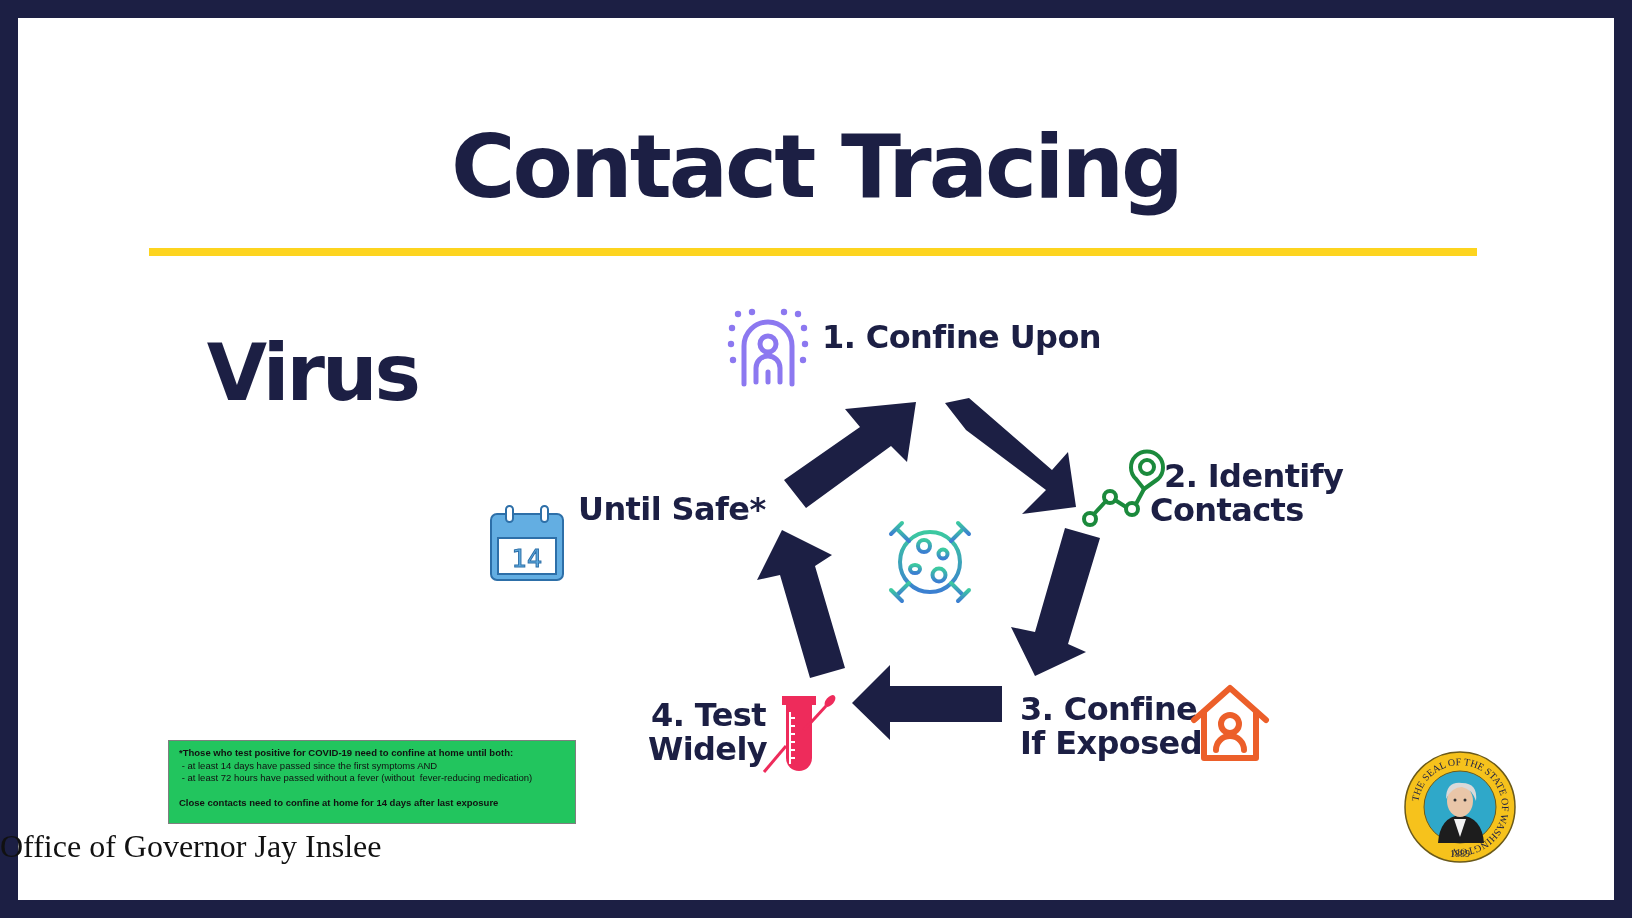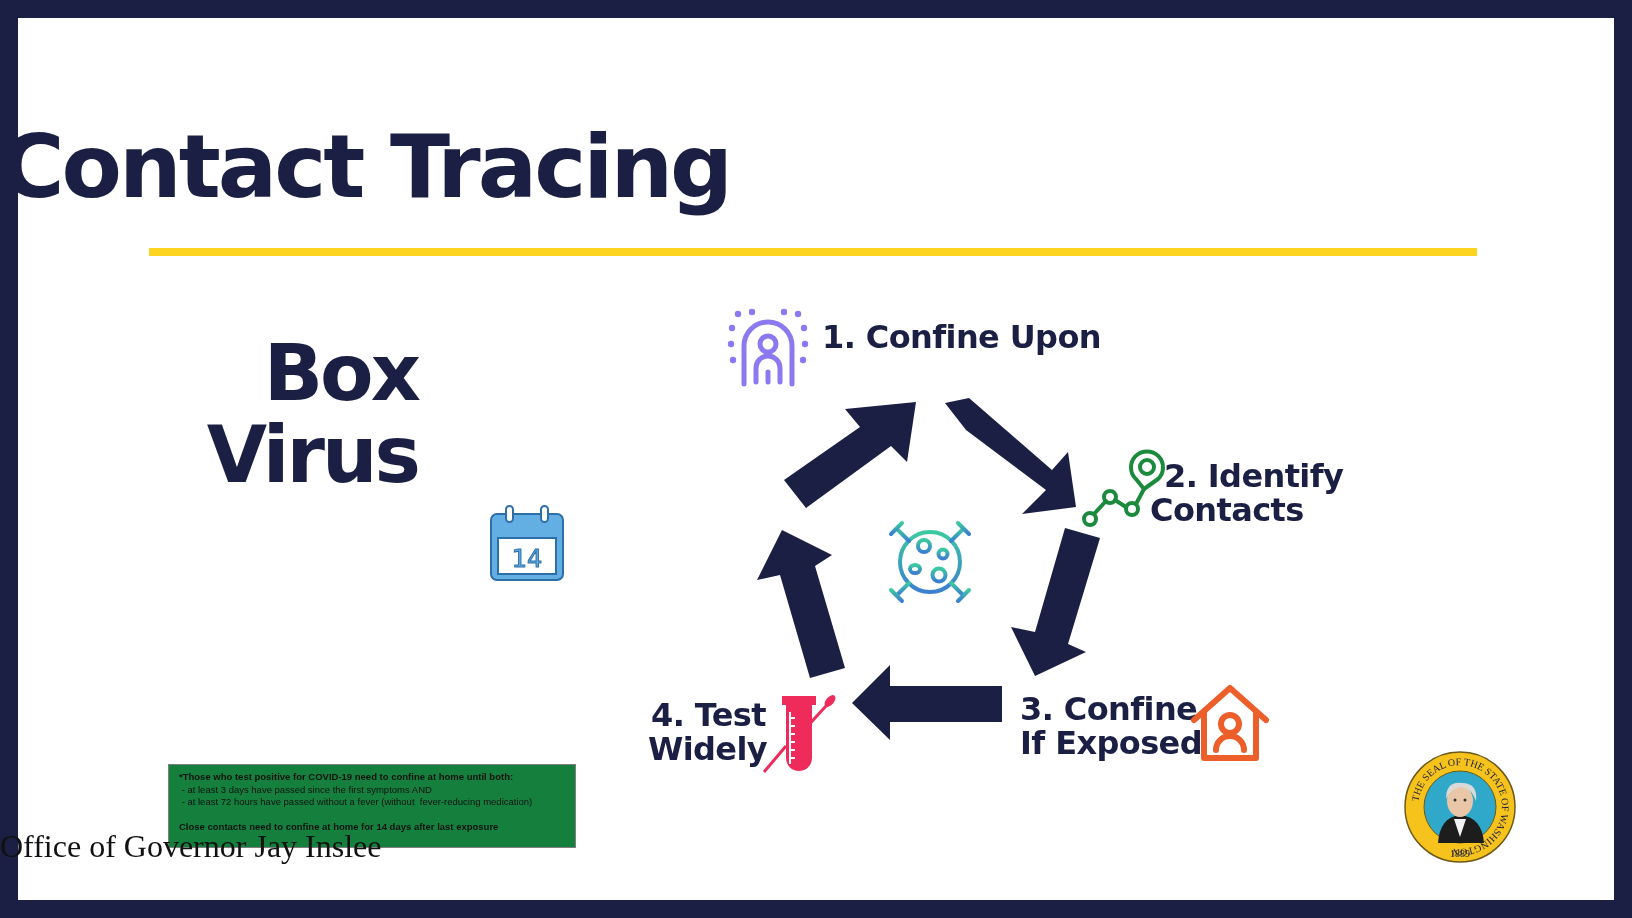--- a/index.html
+++ b/index.html
@@ -5,52 +5,51 @@
   html, body { margin: 0; padding: 0; }
   body { width: 1632px; height: 918px; overflow: hidden; background: #1c1f44; position: relative; }
   .slide {
     position: absolute; left: 18px; top: 18px; width: 1596px; height: 882px;
     background: #ffffff;
   }
   .abs { position: absolute; }
   .navy { color: #1c1f44; }
   .sans { font-family: "DejaVu Sans", "Liberation Sans", sans-serif; font-weight: bold; }
   .title {
-    left: 0; width: 1632px; top: 112px; 
+    left: 0; width: 1632px; top: 112px; text-align: center;
     font-size: 88px; letter-spacing: -3px; line-height: 110px;
   }
   .rule { left: 149px; top: 248px; width: 1328px; height: 8px; background: #fdd41f; }
   .box-lines {
     right: 1214px; top: 332px; text-align: right;
     font-size: 78px; line-height: 82px; letter-spacing: -3px;
   }
   .step { font-size: 32px; line-height: 34px; letter-spacing: -0.6px; white-space: nowrap; }
   .note {
     left: 168px; top: 740px; width: 408px; height: 84px;
-    border: 1px solid #7f7f7f; background: #15803d; box-sizing: border-box;
+    border: 1px solid #7f7f7f; background: #22c55e; box-sizing: border-box;
     padding: 6px 10px; font-family: "Liberation Sans", sans-serif; font-weight: bold;
-    font-size: 9.5px; line-height: 12.5px; color: #111; margin-top: 24px;
+    font-size: 9.5px; line-height: 12.5px; color: #111;
   }
   .note div { white-space: pre; }
   .footer {
     left: 0; width: 1632px; top: 828px; text-align: left;
     font-family: "Liberation Serif", serif; font-size: 32px; color: #111;
   }
   svg { position: absolute; overflow: visible; }
 </style>
 </head>
 <body>
 
 <div class="slide"></div>
 
 <div class="abs title sans navy">Contact Tracing</div>
 <div class="abs rule"></div>
 
 <div class="abs box-lines sans navy">
-  <div>Box</div>
   <div>Virus</div>
 </div>
 
 <svg width="1632" height="918" style="left:0;top:0;">
   <g fill="#1c1f44">
 
     <polygon points="784,480 860,427 845,409 916,402 907,462 891,446 806,508"></polygon>
 
     <polygon points="945,403 966,430 1046,490 1022,514 1076,507 1068,452 1052,470 969,398"></polygon>
 
@@ -167,25 +166,26 @@
 </svg>
 
 <svg width="78" height="80" viewBox="0 0 78 80" style="left:488px;top:504px;">
   <rect x="3" y="10" width="72" height="66" rx="6" fill="#63aee2" stroke="#2d6fa8" stroke-width="2"></rect>
   <rect x="10" y="34" width="58" height="36" fill="#ffffff" stroke="#2d6fa8" stroke-width="2"></rect>
   <rect x="18" y="2" width="7" height="16" rx="3.5" fill="#fff" stroke="#2d6fa8" stroke-width="2"></rect>
   <rect x="53" y="2" width="7" height="16" rx="3.5" fill="#fff" stroke="#2d6fa8" stroke-width="2"></rect>
   <text x="39" y="63" text-anchor="middle" font-family="DejaVu Sans, sans-serif" font-size="24" fill="#63aee2" stroke="#2d6fa8" stroke-width="1">14</text>
 </svg>
 <div class="abs step sans navy" style="left:578px;top:492px;">
+  <div>Until Safe*</div>
 </div>
 
 <div class="abs note">
   <div>*Those who test positive for COVID-19 need to confine at home until both:</div>
-  <div style="font-weight:normal;"> - at least 3 days have passed since the first symptoms AND</div>
+  <div style="font-weight:normal;"> - at least 14 days have passed since the first symptoms AND</div>
   <div style="font-weight:normal;"> - at least 72 hours have passed without a fever (without  fever-reducing medication)</div>
   <div style="height:12px;"></div>
   <div>Close contacts need to confine at home for 14 days after last exposure</div>
 </div>
 
 <div class="abs footer">Office of Governor Jay Inslee</div>
 
 <svg width="114" height="114" viewBox="-57 -57 114 114" style="left:1403px;top:750px;">
   <defs>
     <path id="sealArc" d="M -42 0 A 42 42 0 1 1 42 0 A 42 42 0 1 1 -42 0"></path>

